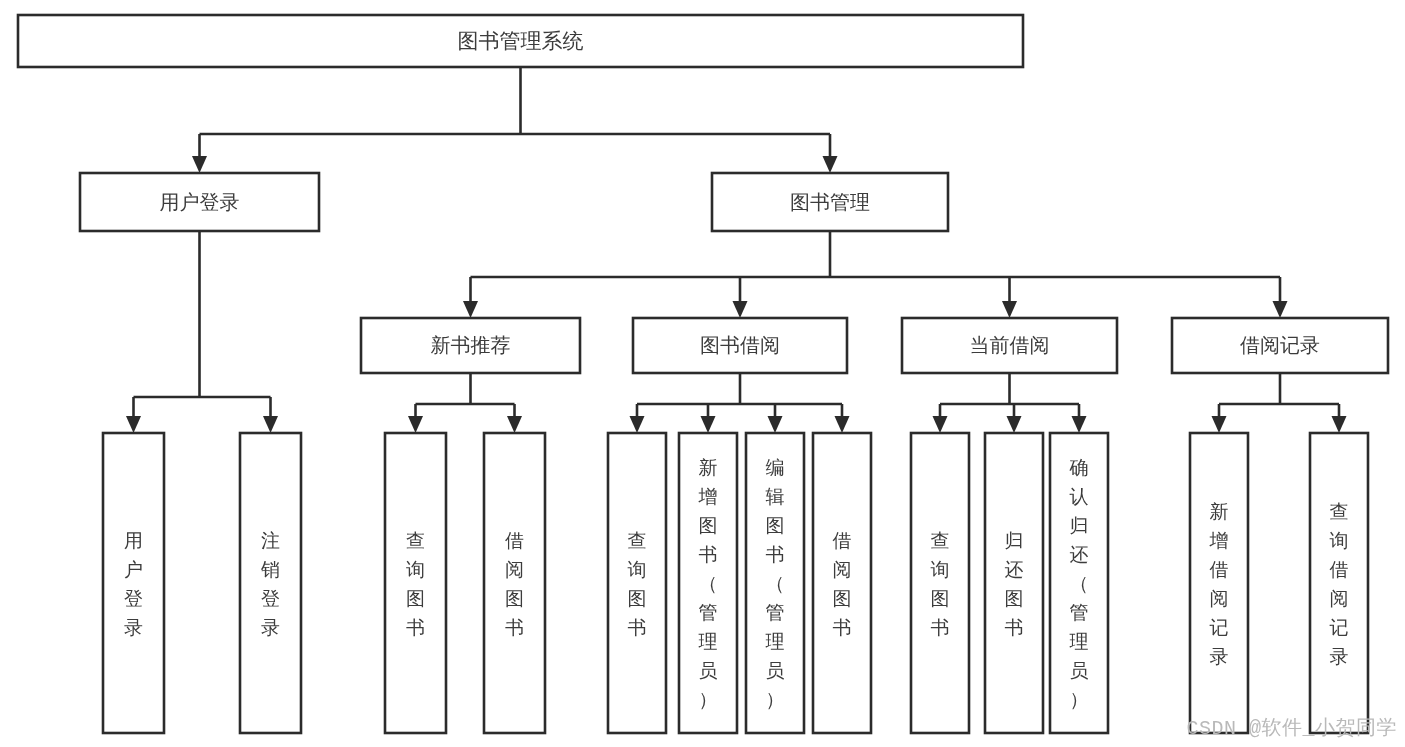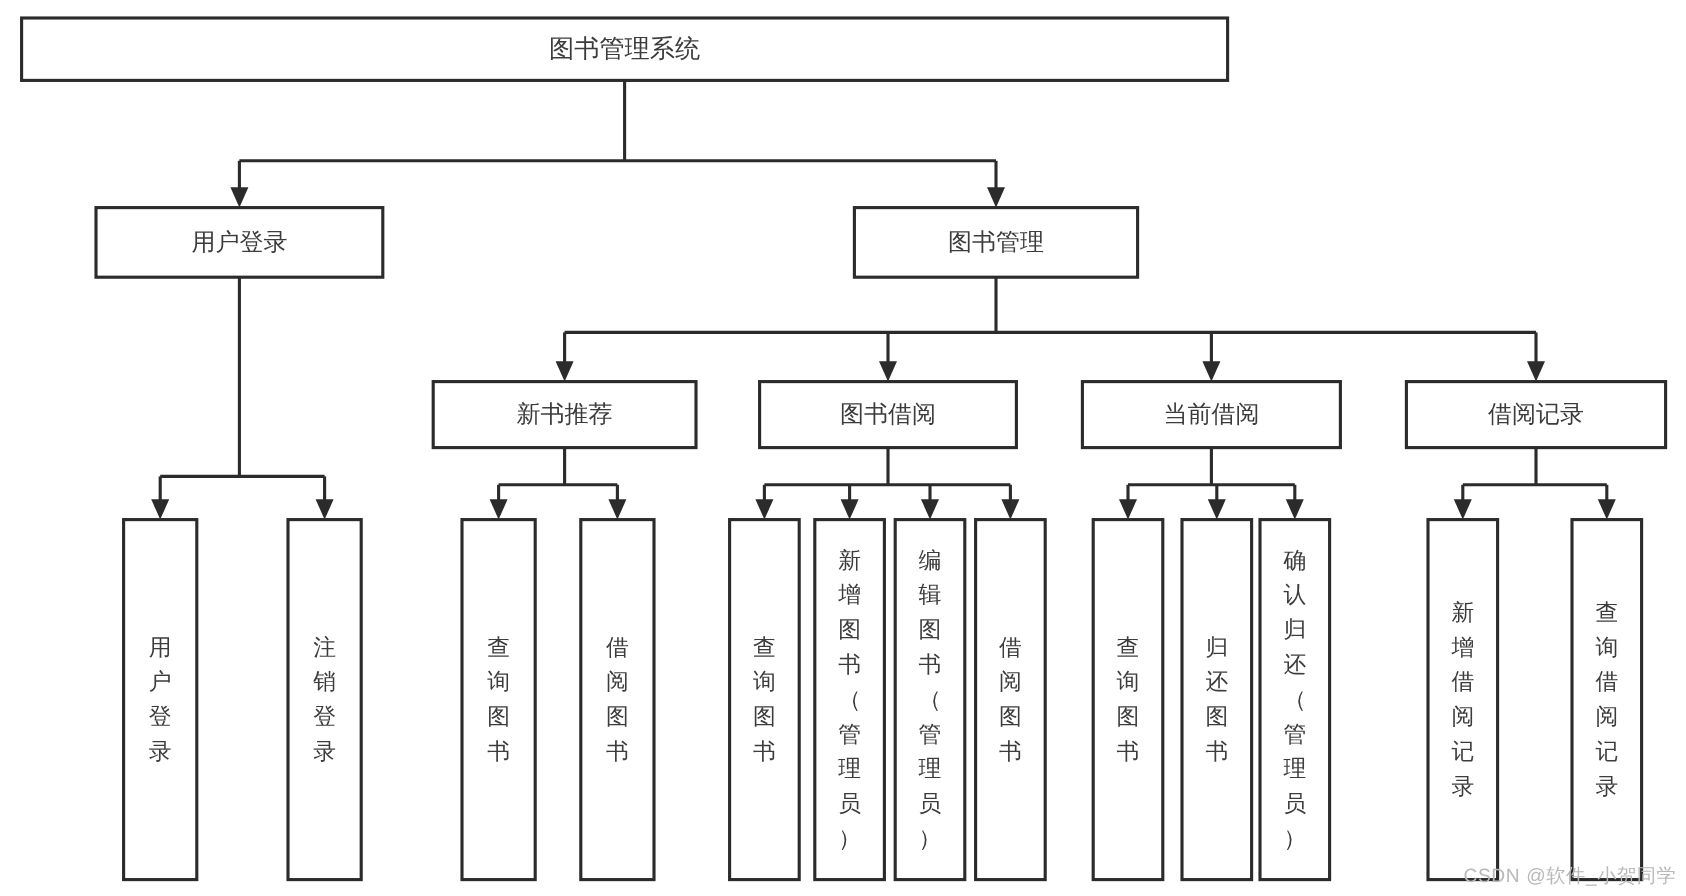--- a/index.html
+++ b/index.html
@@ -57,22 +57,22 @@
     stroke-linecap: butt;
   }
   .arrow-head {
     fill: #2b2b2b;
     stroke: none;
   }
   .watermark {
     position: absolute;
     right: 8px;
     bottom: 6px;
-    font-family: Liberation Sans, sans-serif;
-    font-size: 16px;
+    font-family: Liberation Mono, monospace;
+    font-size: 20px;
     color: #b9b9b9;
     letter-spacing: 0.5px;
     white-space: nowrap;
     user-select: none;
   }
 </style>
 </head>
 <body>
 
 <div id="diagram-root">

